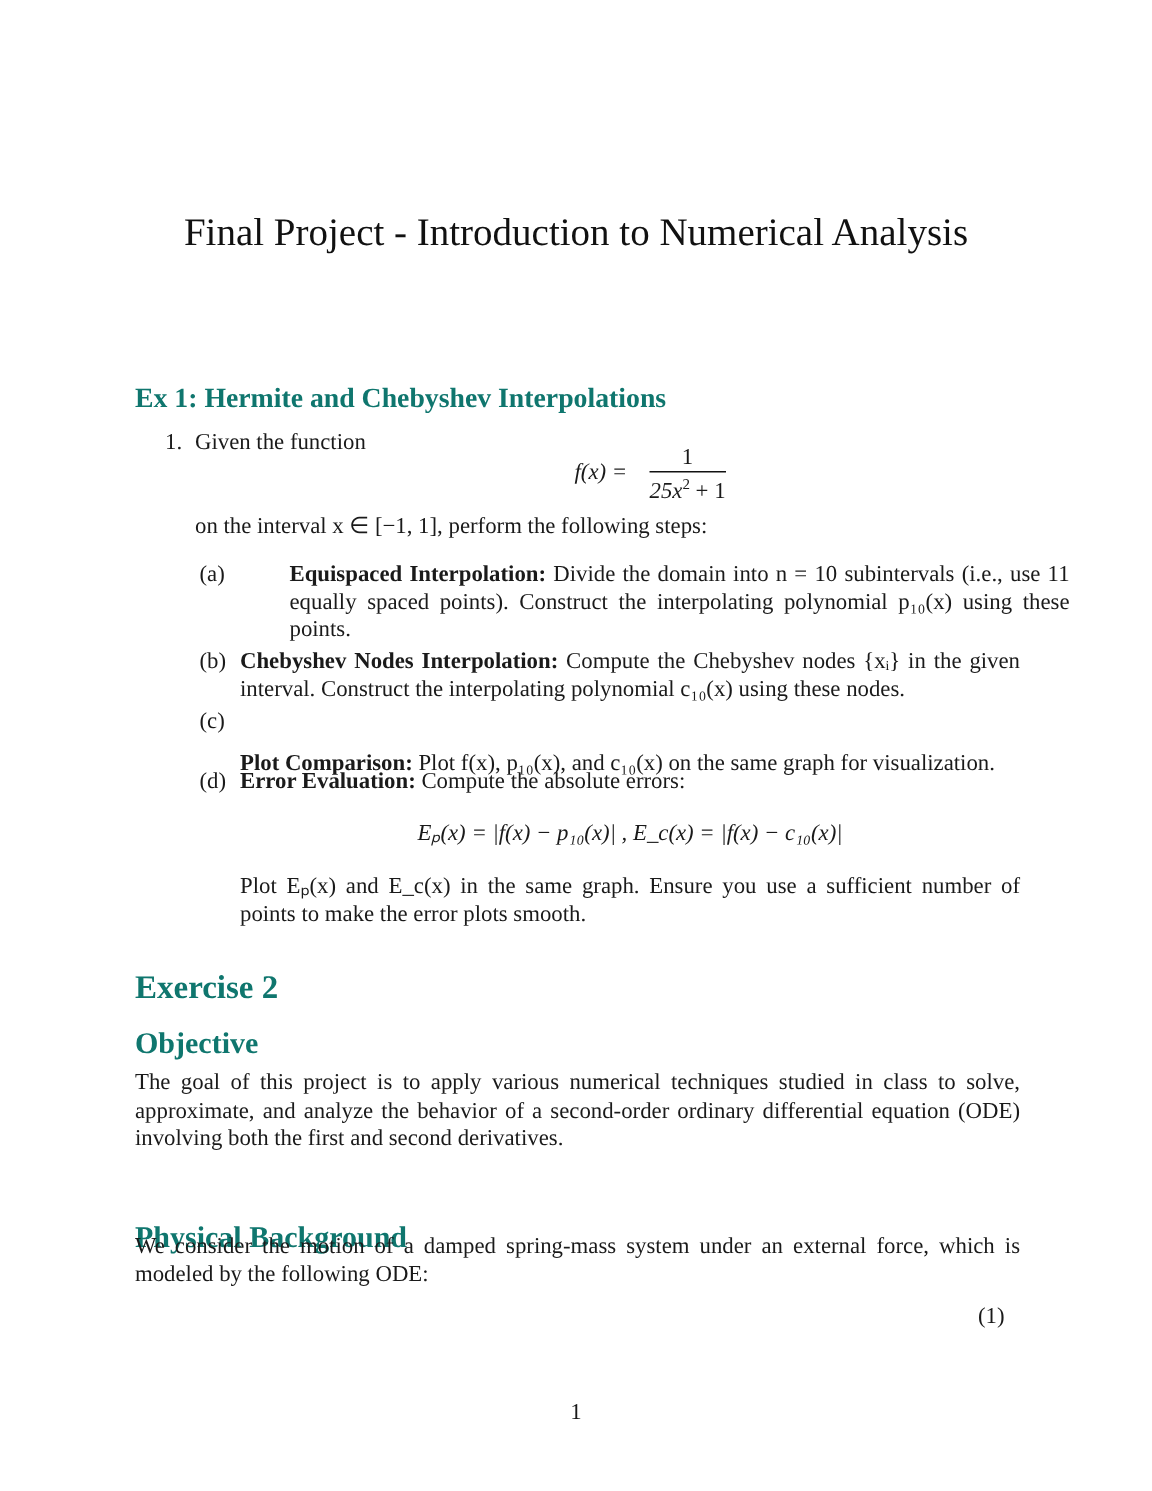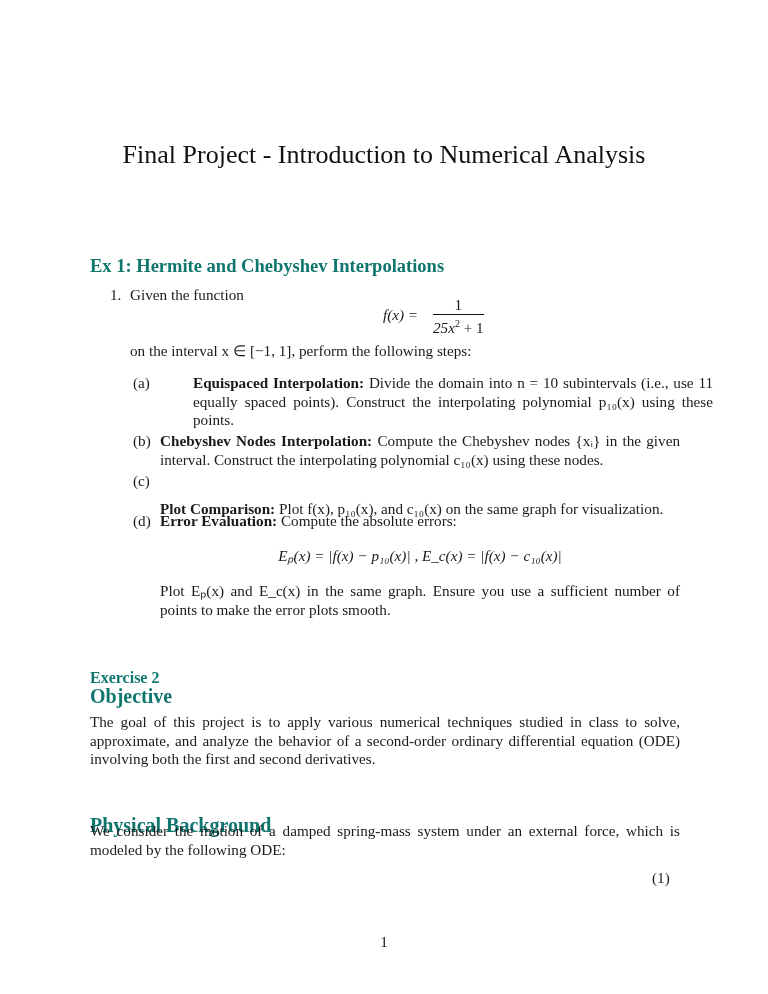--- a/index.html
+++ b/index.html
@@ -11,21 +11,21 @@
     .page { position: absolute; left: 0; top: 0; width: 768px; height: 886px; }
     .title {
       position: absolute; left: 0; top: 140px; width: 768px; text-align: center;
       font-family: "Liberation Serif", serif; font-size: 26px; font-weight: normal; color: #111;
     }
     .h-sec {
       position: absolute; left: 90px; font-family: "Liberation Serif", serif;
       font-weight: bold; color: #0f766e;
     }
     .h1a { top: 256px; font-size: 18.5px; }
-    .h1b { top: 669px; font-size: 16px; }
+    .h1b { top: 645px; font-size: 22px; }
     .h2 { font-size: 20px; }
     .txt {
       position: absolute; font-family: "Liberation Serif", serif; font-size: 15.2px;
       line-height: 18.5px; color: #1a1a1a; text-align: justify;
     }
     .it { font-style: italic; }
     .b { font-weight: bold; }
     .center { text-align: center; }
     sup { font-size: 10px; vertical-align: 6px; }
     .frac { display: inline-block; vertical-align: middle; text-align: center; }

